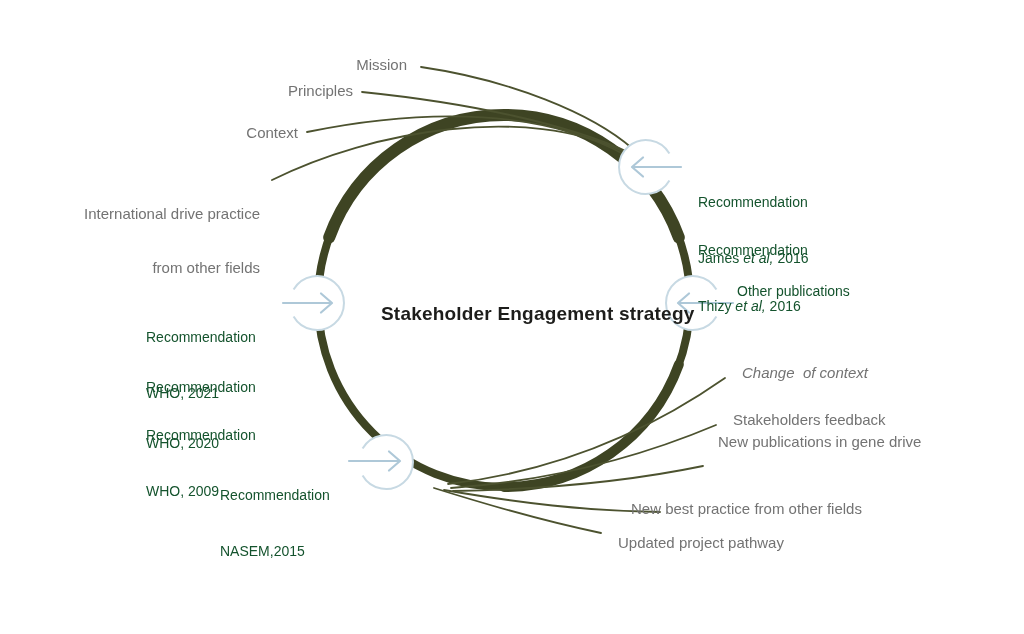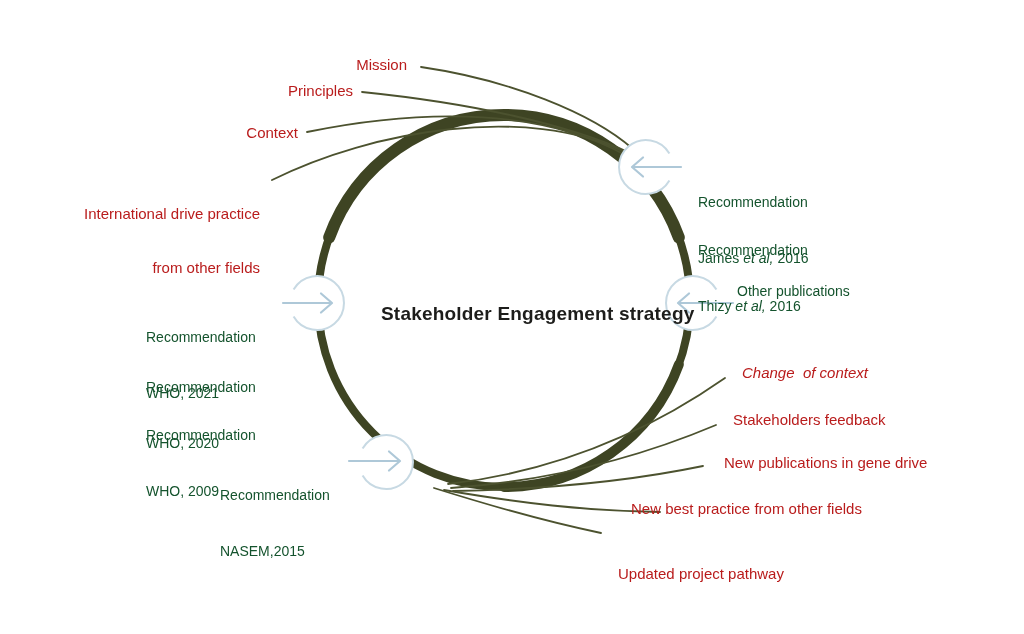--- a/index.html
+++ b/index.html
@@ -6,21 +6,21 @@
   .canvas{
     position:relative;
     width:1024px;height:634px;
     background:#ffffff;
     font-family:"Liberation Sans", sans-serif;
     overflow:hidden;
   }
   .canvas svg{position:absolute;left:0;top:0;}
   .lbl{
     position:absolute;
-    color:#b91c1c;
+    color:#737373;
     font-size:15px;
     line-height:18px;
     white-space:pre;
   }
   .lbl.r{text-align:right;}
   .title{
     position:absolute;
     color:#1d1d1b;
     font-size:19px;
     font-weight:600;
@@ -135,17 +135,17 @@
     <span class="bl-line"><span>James</span> <i>et al,</i> <span>2016</span></span>
   </div>
   <div class="blue" style="left:698px;top:204px;">
     <span class="bl-line">Recommendation</span>
     <span class="bl-line"><span>Thizy</span> <i>et al,</i> <span>2016</span></span>
   </div>
   <div class="blue" style="left:737px;top:282px;">Other publications</div>
 
   <div class="lbl" style="left:742px;top:364px;font-style:italic;">Change  of context</div>
   <div class="lbl" style="left:733px;top:411px;">Stakeholders feedback</div>
-  <div class="lbl" style="left:718px;top:454px;margin-left:6px;">New publications in gene drive</div>
+  <div class="lbl" style="left:718px;top:433px;">New publications in gene drive</div>
   <div class="lbl" style="left:631px;top:500px;">New best practice from other fields</div>
-  <div class="lbl" style="left:618px;top:565px;text-align:center;">Updated project pathway</div>
+  <div class="lbl" style="left:618px;top:534px;text-align:center;">Updated project pathway</div>
 
 </div>
 
 </body></html>

